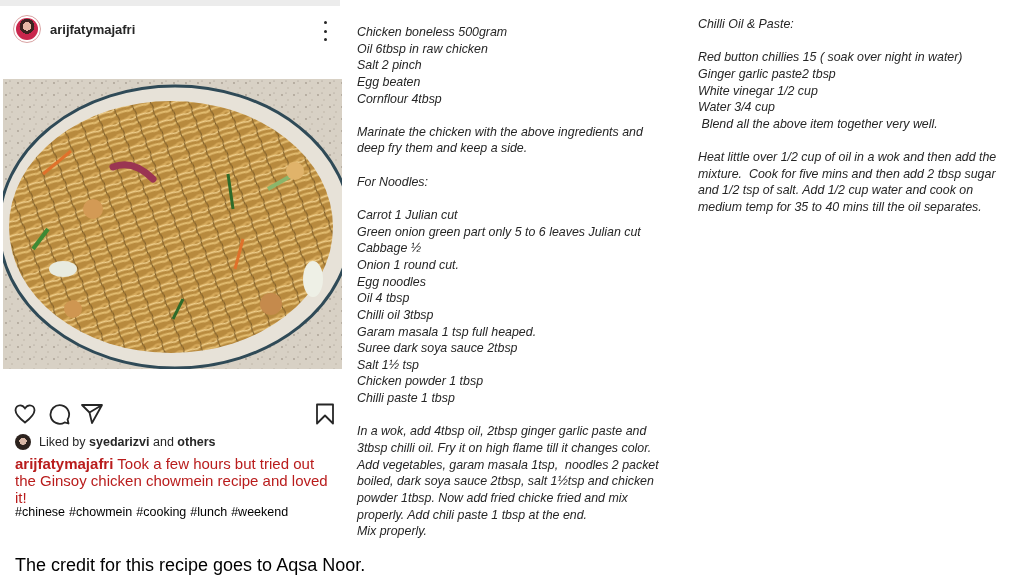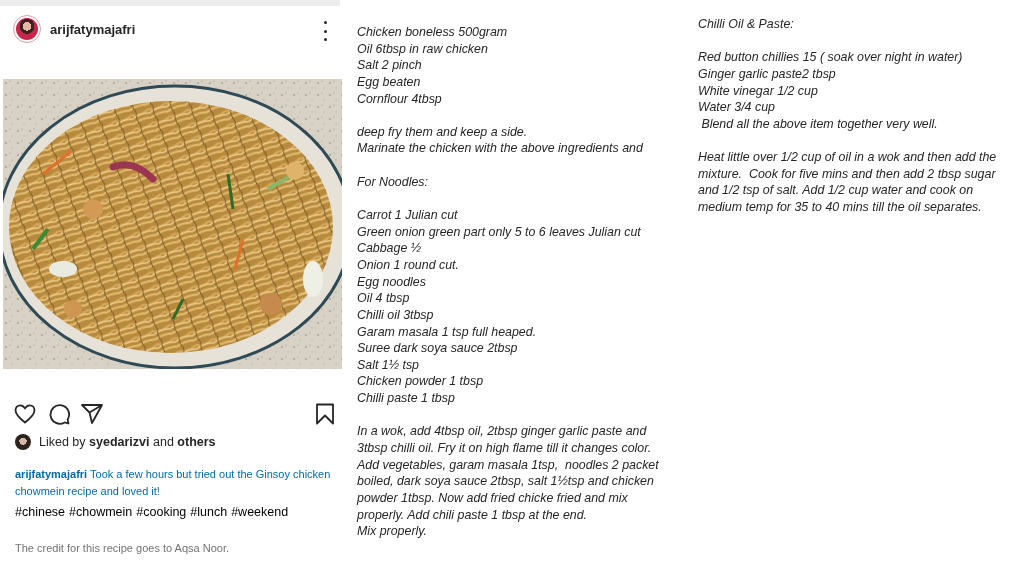--- a/index.html
+++ b/index.html
@@ -48,29 +48,29 @@
   .likes-line {
     position: absolute; left: 15px; top: 434px; font-size: 12.5px; color: #262626;
     display: flex; align-items: center; white-space: nowrap;
   }
   .likes-line .mini-avatar {
     width: 16px; height: 16px; border-radius: 50%; margin-right: 8px;
     background: radial-gradient(circle at 50% 45%, #d8b7a6 0 30%, #2c221e 31% 100%);
   }
   .likes-line b { font-weight: bold; }
   .caption {
-    position: absolute; left: 15px; top: 466px; width: 320px; font-size: 11px; line-height: 17px; color: #0369a1;
+    position: absolute; left: 15px; top: 455px; width: 320px; font-size: 15px; line-height: 17px; color: #b91c1c;
   }
   .caption b { font-weight: bold; }
   .hashtags {
     position: absolute; left: 15px; top: 505px; font-size: 12.5px; color: #000000; white-space: nowrap;
   }
   .hashtags span { cursor: pointer; margin-right: 4px; }
   .credit {
-    position: absolute; left: 15px; top: 542px; font-size: 11px; color: #737373; white-space: nowrap;
+    position: absolute; left: 15px; top: 555px; font-size: 18px; color: #000000; white-space: nowrap;
   }
 
   
   .recipe-col {
     position: absolute; font-size: 12.4px; line-height: 16.65px; color: #262626;
   }
   .recipe-col .line { white-space: pre; height: 16.65px; font-style: italic; }
   .col-mid { left: 357px; top: 24px; width: 310px; }
   .col-right { left: 698px; top: 16px; width: 320px; }
 </style>
@@ -157,22 +157,22 @@
   <div class="credit">The credit for this recipe goes to Aqsa Noor.</div>
 </div>
 
 <div class="recipe-col col-mid">
   <div class="line">Chicken boneless 500gram</div>
   <div class="line">Oil 6tbsp in raw chicken</div>
   <div class="line">Salt 2 pinch</div>
   <div class="line">Egg beaten</div>
   <div class="line">Cornflour 4tbsp</div>
   <div class="line"></div>
+  <div class="line">Marinate the chicken with the above ingredients and</div>
   <div class="line">deep fry them and keep a side.</div>
-  <div class="line">Marinate the chicken with the above ingredients and</div>
   <div class="line"></div>
   <div class="line">For Noodles:</div>
   <div class="line"></div>
   <div class="line">Carrot 1 Julian cut</div>
   <div class="line">Green onion green part only 5 to 6 leaves Julian cut</div>
   <div class="line">Cabbage ½</div>
   <div class="line">Onion 1 round cut.</div>
   <div class="line">Egg noodles</div>
   <div class="line">Oil 4 tbsp</div>
   <div class="line">Chilli oil 3tbsp</div>

